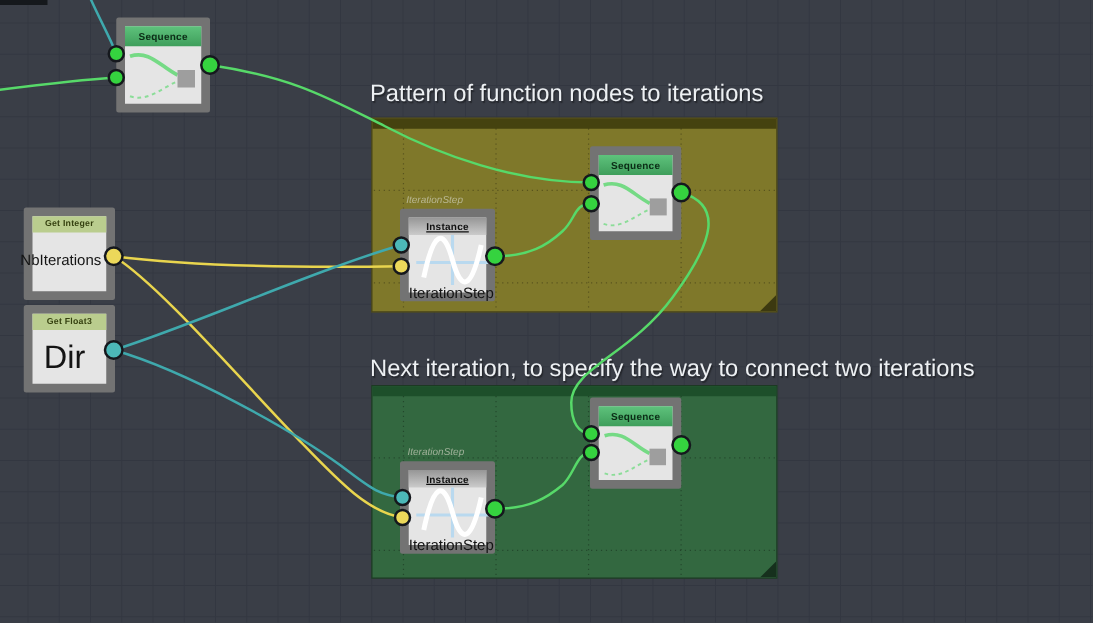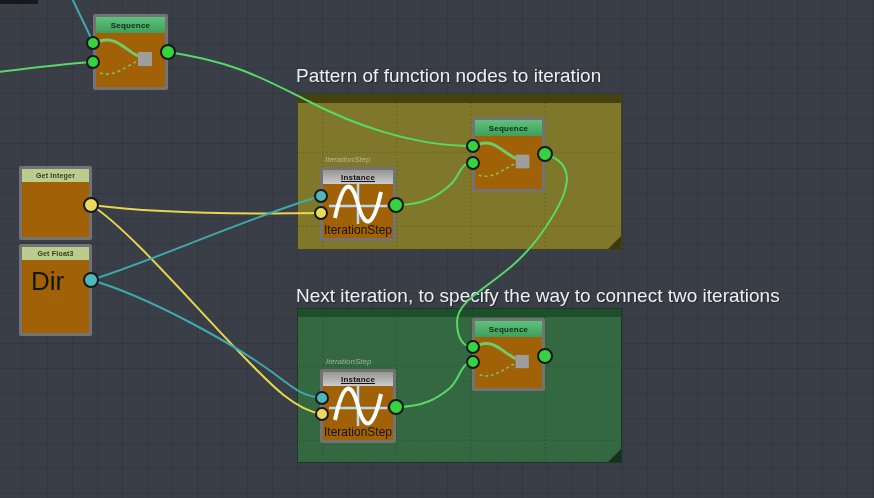--- a/index.html
+++ b/index.html
@@ -13,21 +13,21 @@
     background-size:25px 25px;
     background-position:-3px -7px;
   }
   .group{position:absolute;z-index:1;box-sizing:border-box;border:1px solid rgba(0,0,0,.45);}
   .group-band{position:absolute;left:0;top:0;right:0;height:8px;}
   .group-grid{position:absolute;inset:0;width:100%;height:100%;}
   .fold{position:absolute;right:0;bottom:0;width:13px;height:13px;clip-path:polygon(100% 0,100% 100%,0 100%);}
   .comment{position:absolute;z-index:2;color:#edf0f3;font-size:19px;white-space:nowrap;text-shadow:1px 1px 1px rgba(0,0,0,.4);}
   #wires{position:absolute;left:0;top:0;z-index:3;}
   #wires path{fill:none;stroke-width:2;}
-  .node{position:absolute;z-index:4;box-sizing:border-box;background:#a16207;border:3px solid #737373;border-radius:2px;}
+  .node{position:absolute;z-index:4;box-sizing:border-box;background:#e5e5e5;border:7px solid #737373;border-radius:2px;}
   .node-header{display:flex;align-items:center;justify-content:center;font-weight:bold;letter-spacing:.2px;}
   .seq-header{height:16px;background:linear-gradient(#5ec27c,#3f9e5b);color:#0b2d16;font-size:8px;}
   .get-header{height:13px;background:#bacd8e;color:#35400f;font-size:7px;}
   .inst-header{height:14px;background:linear-gradient(#969696,#cbcbcb);color:#101010;font-size:8px;text-decoration:underline;}
   .node-body{position:relative;width:100%;}
   .pin{position:absolute;z-index:5;border-radius:50%;border:2px solid #15181d;box-sizing:border-box;}
   .pin-in{width:14px;height:14px;}
   .pin-out{width:16px;height:16px;}
   .pin-green{background:#35d33f;}
   .pin-teal{background:#4cb8b8;}
@@ -67,21 +67,21 @@
         <line x1="99" y1="8" x2="99" y2="155"></line>
       <line x1="174" y1="8" x2="174" y2="155"></line>
         <line x1="249" y1="8" x2="249" y2="155"></line>
       <line x1="0" y1="58" x2="325" y2="58"></line>
         <line x1="0" y1="133" x2="325" y2="133"></line>
     </g>
   </svg>
   <div class="fold" style="background:#16301d;"></div>
 </div>
 
-<div class="comment" style="left:296px;top:65px;">Pattern of function nodes to iteration</div>
+<div class="comment" style="left:296px;top:65px;">Pattern of function nodes to iterations</div>
 <div class="comment" style="left:296px;top:285px;">Next iteration, to specify the way to connect two iterations</div>
 
 <svg id="wires" width="874" height="498" viewBox="0 0 874 498">
   <path d="M72,-2 C80,16 88,30 93,43" stroke="#3fa9ad"></path>
   <path d="M-2,72 C30,68 62,64 93,62" stroke="#57d969"></path>
   <path d="M168,52 C235,62 262,78 308,101 C352,124 412,146 473,146" stroke="#57d969"></path>
   <path d="M396,205 C424,205 438,196 450,185 C461,175 459,163 473,163" stroke="#57d969"></path>
   <path d="M545,154 C578,164 572,192 538,238 C505,283 457,295 457,322 C457,338 463,347 473,347" stroke="#57d969"></path>
   <path d="M396,407 C424,407 438,398 450,388 C460,379 461,362 473,362" stroke="#57d969"></path>
   <path d="M91,205 C160,214 255,214 321,213" stroke="#e9d54e"></path>
@@ -96,23 +96,26 @@
     <svg class="seq-icon-svg" width="69" height="54" viewBox="0 0 69 54">
       <path d="M4,8 C20,3 28,16 42,23" stroke="#68d87a" stroke-width="3" fill="none" opacity=".9"></path>
       <path d="M4,40 C18,45 30,33 42,28" stroke="#74db84" stroke-width="1.6" fill="none" stroke-dasharray="3 3" opacity=".8"></path>
       <rect x="42" y="19" width="14" height="14" fill="#9e9e9e"></rect>
     </svg>
   </div>
 </div>
 
 <div class="node" style="left:19px;top:166px;width:73px;height:74px;">
   <div class="node-header get-header">Get Integer</div>
+  <div class="node-body" style="height:55px;">
+    <span class="port-name" style="right:4px;top:15px;">NbIterations</span>
+  </div>
 </div>
 
-<div class="node" style="left:19px;top:244px;width:73px;height:92px;">
+<div class="node" style="left:19px;top:244px;width:73px;height:70px;">
   <div class="node-header get-header">Get Float3</div>
   <div class="node-body" style="height:54px;">
     <span class="big-value" style="left:9px;top:6px;">Dir</span>
   </div>
 </div>
 
 <div class="inst-identifier" style="left:325px;top:155px;">IterationStep</div>
 <div class="node" style="left:320px;top:167px;width:76px;height:74px;">
   <div class="node-header inst-header">Instance</div>
   <div class="node-body" style="height:54px;">

